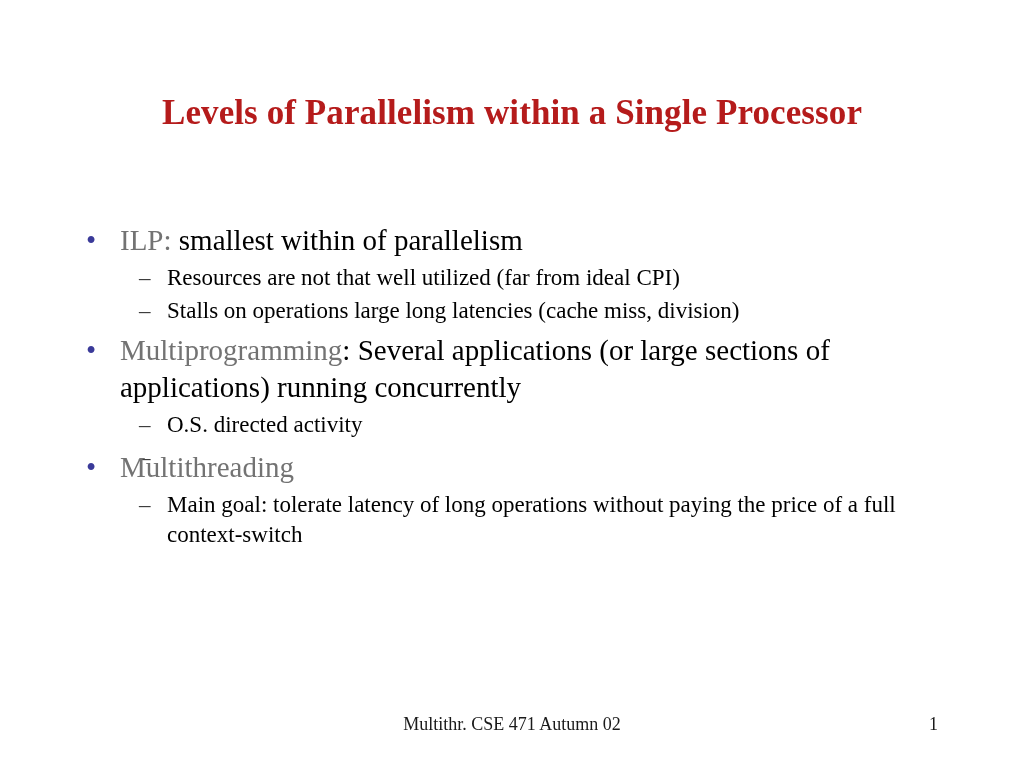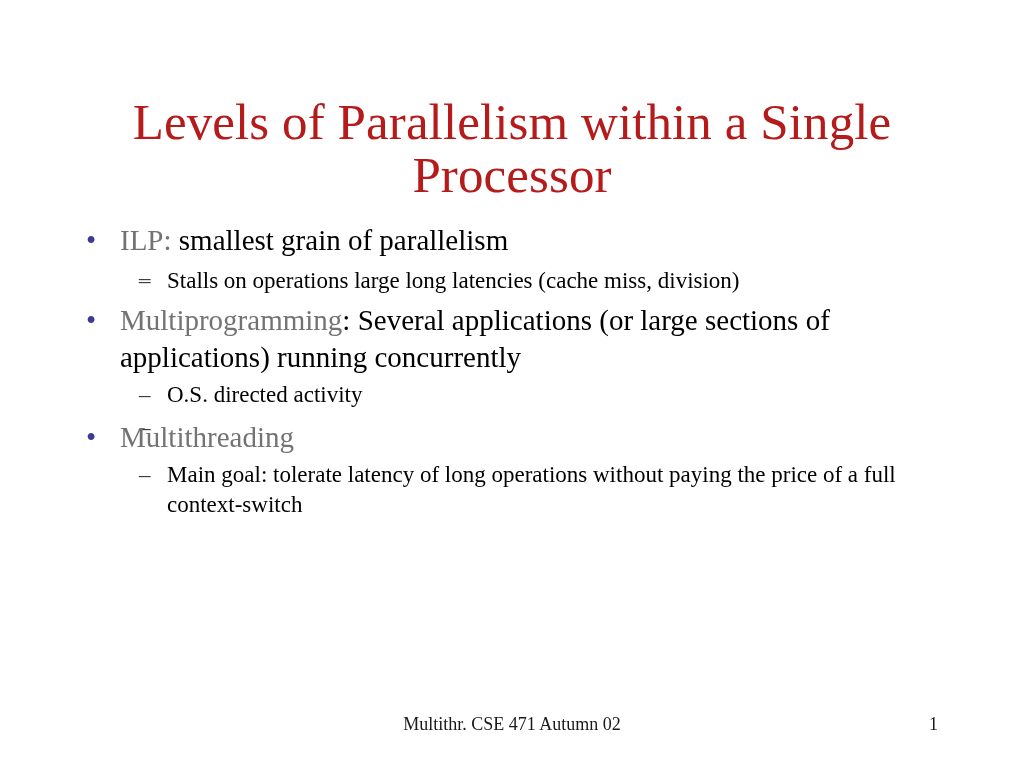--- a/index.html
+++ b/index.html
@@ -25,24 +25,24 @@
   
   .title-block {
     position: absolute;
     left: 62px;
     top: 78px;
     width: 900px;
     text-align: center;
   }
   .slide-title {
     color: #B51B1B;
-    font-size: 51px;
+    font-size: 35px;
     line-height: 53px;
-    font-weight: normal;
-    margin: 18px;
+    font-weight: bold;
+    margin: 8px;
     letter-spacing: 0.1px;
   }
 
   
   .body-block {
     position: absolute;
     left: 82px;
     top: 222px;
     width: 880px;
   }
@@ -121,25 +121,25 @@
 
 <div class="slide">
 
   <div class="title-block">
     <h1 class="slide-title">Levels of Parallelism within a Single Processor</h1>
   </div>
 
   <div class="body-block">
 
     <p class="lvl1">
-      <span class="dot">•</span><span class="kw">ILP:</span><span> smallest grain of parallelism</span>
+      <span class="dot">•</span><span class="kw">ILP:</span><span> smallest within of parallelism</span>
     </p>
     <div class="gap-sm"></div>
     <p class="lvl2">
-      <span class="dash">–</span>
+      <span class="dash">–</span><span>Resources are not that well utilized (far from ideal CPI)</span>
     </p>
     <div class="gap-sm"></div>
     <p class="lvl2">
       <span class="dash">–</span><span>Stalls on operations large long latencies (cache miss, division)</span>
     </p>
 
     <div class="gap-md"></div>
 
     <p class="lvl1">
       <span class="dot">•</span><span class="kw">Multiprogramming</span><span>: Several applications (or large sections of applications) running concurrently</span>

